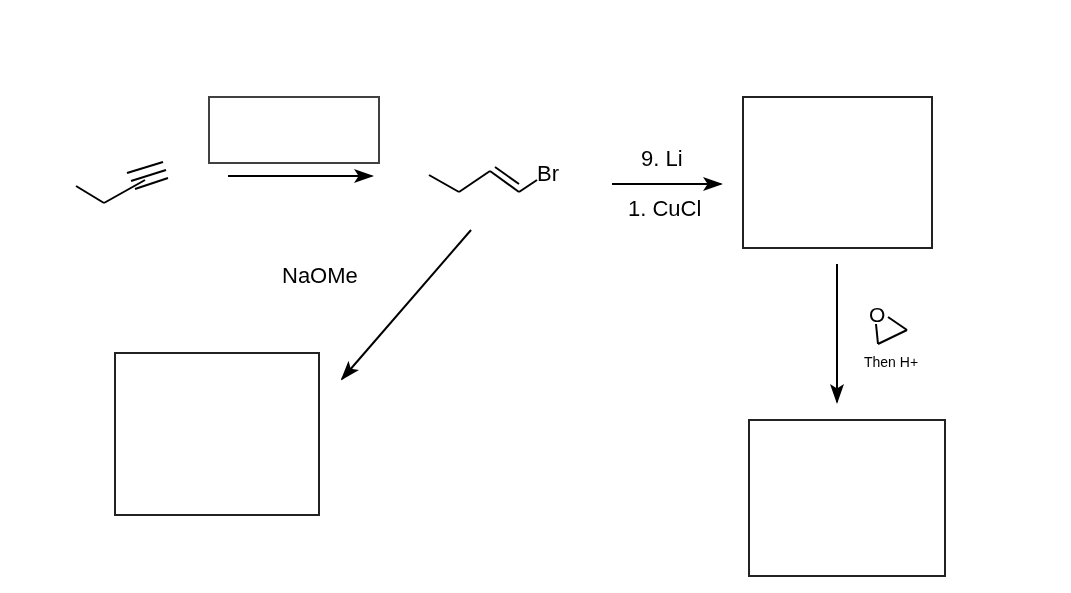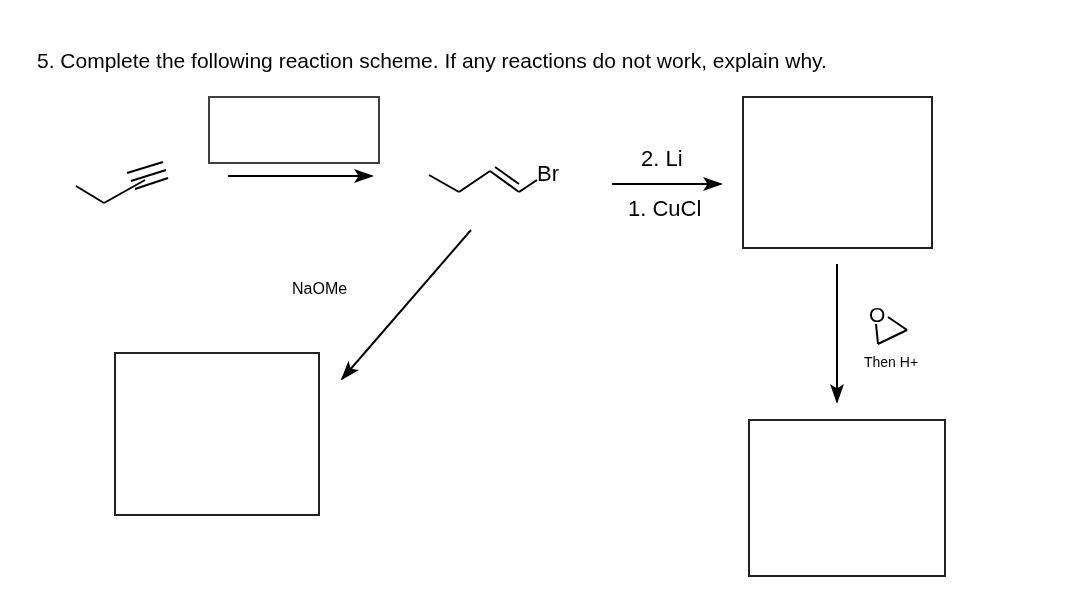--- a/index.html
+++ b/index.html
@@ -5,21 +5,21 @@
   html,body{margin:0;padding:0;background:#ffffff;}
   .page{
     position:relative;width:1071px;height:593px;background:#ffffff;
     font-family:"Liberation Sans",sans-serif;color:#000;overflow:hidden;
   }
   .lbl{position:absolute;line-height:1;white-space:nowrap;color:#000;}
   .title  {left:37px;  top:50px;  font-size:21px;}
   .br     {left:537px; top:163px; font-size:22px;}
   .li     {left:641px; top:148px; font-size:22px;}
   .cucl   {left:628px; top:198px; font-size:22px;}
-  .naome  {left:292px; top:265px; font-size:16px;margin-top:16px;}
+  .naome  {left:282px; top:265px; font-size:22px;}
   .oxy    {left:869px; top:304px; font-size:21px;}
   .thenh  {left:864px; top:355px; font-size:14px;}
   .abox{position:absolute;border:2px solid #222222;background:#ffffff;box-sizing:border-box;}
   .box1{left:208px;top:96px; width:172px;height:68px;border-color:#404040;}
   .box2{left:742px;top:96px; width:191px;height:153px;}
   .box3{left:748px;top:419px;width:198px;height:158px;}
   .box4{left:114px;top:352px;width:206px;height:164px;}
   svg.scheme{position:absolute;left:0;top:0;}
   svg.scheme line{stroke:#000;stroke-width:2;}
 </style>
@@ -64,25 +64,24 @@
       <line x1="878" y1="344" x2="907" y2="330"></line>
       <line x1="907" y1="330" x2="888" y2="317"></line>
     </g>
   </svg>
 
   <div class="abox box1"></div>
   <div class="abox box2"></div>
   <div class="abox box3"></div>
   <div class="abox box4"></div>
 
-  <div class="lbl title">5. Complete the following reaction scheme. If any reactions do not work, explain why.</div>
 
   <div class="lbl br">Br</div>
 
-  <div class="lbl li">2. Li</div>
+  <div class="lbl li">9. Li</div>
 
   <div class="lbl cucl">1. CuCl</div>
 
   <div class="lbl naome">NaOMe</div>
 
   <div class="lbl oxy">O</div>
 
   <div class="lbl thenh">Then H+</div>
 
 </div>

